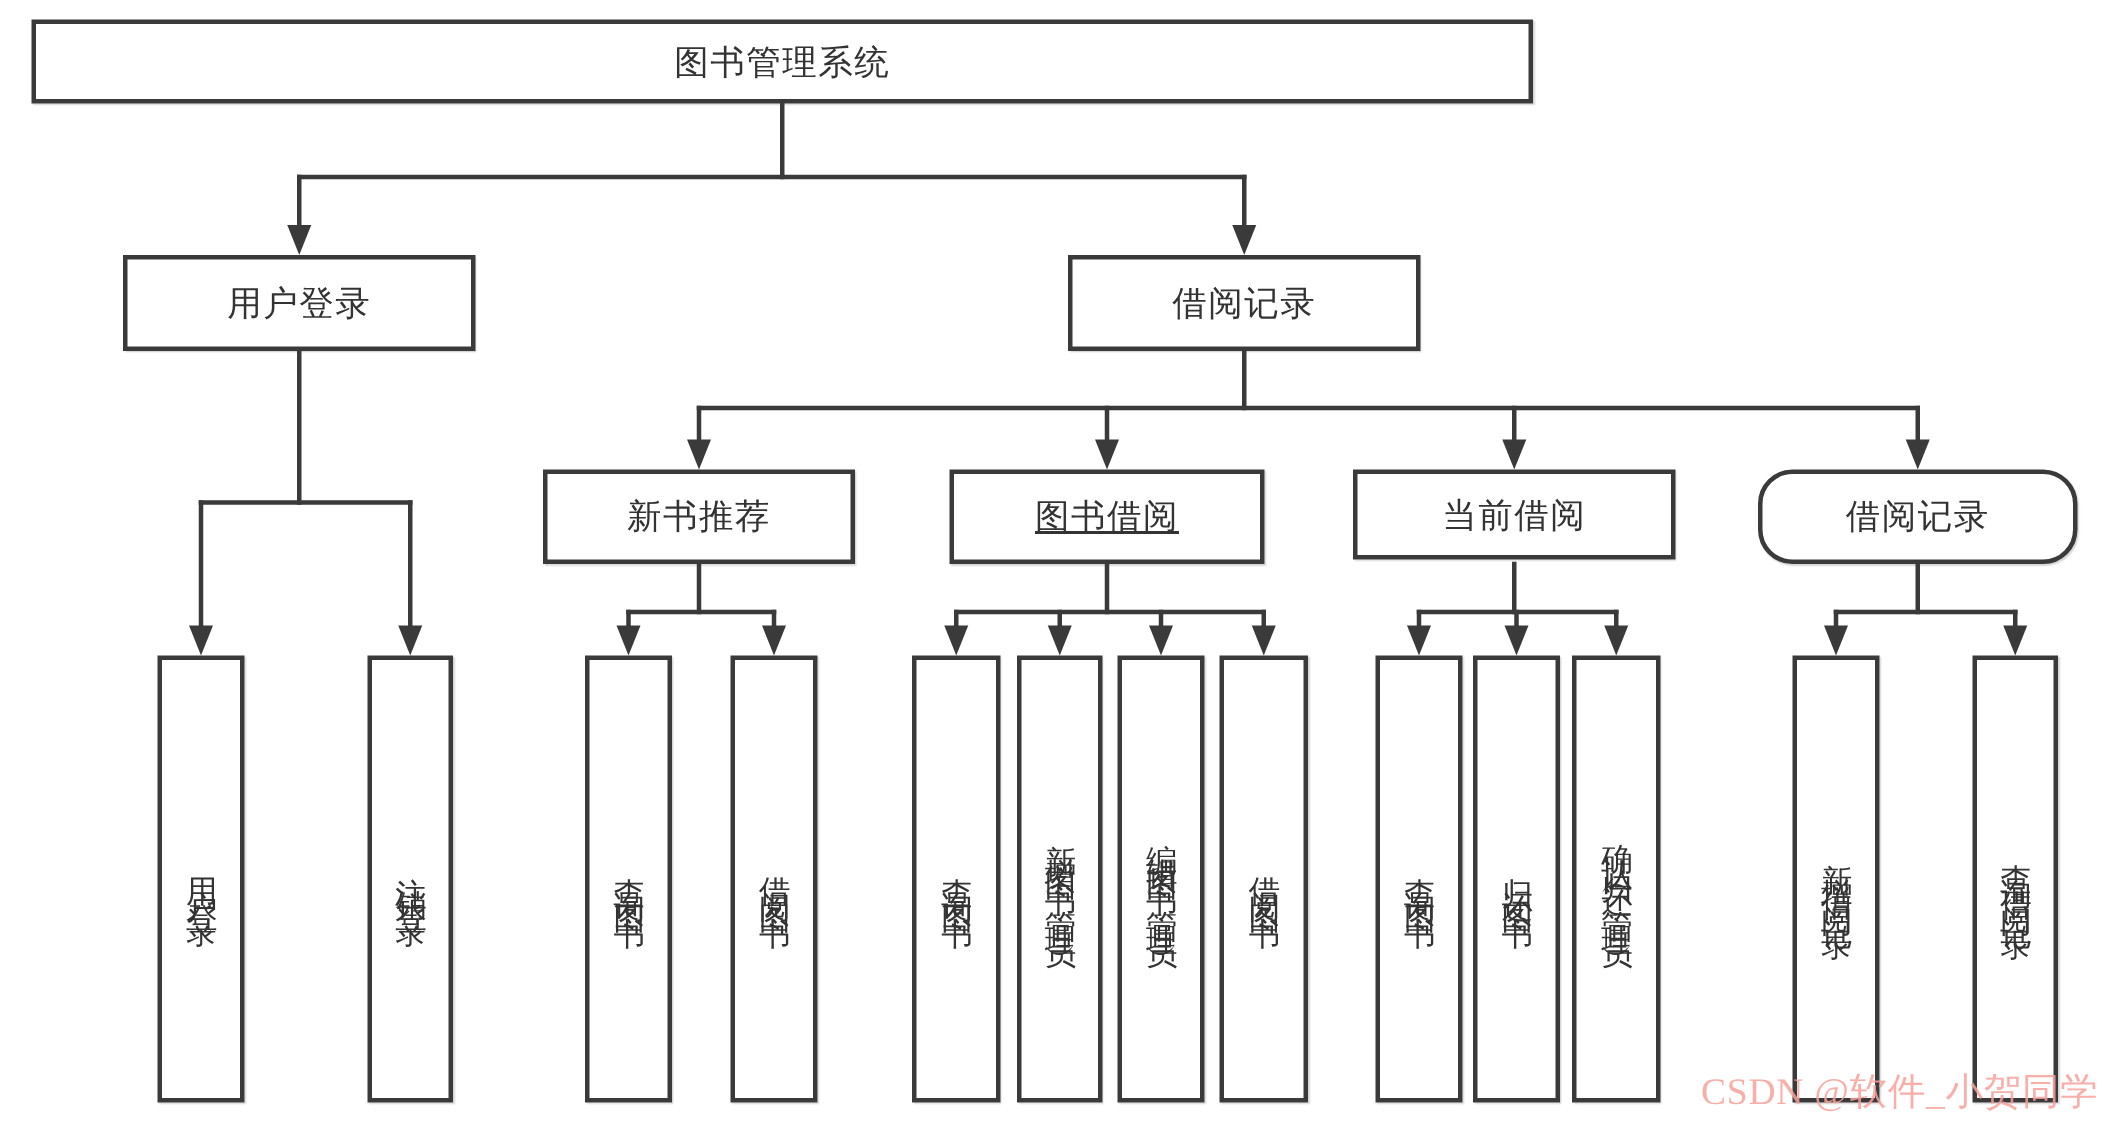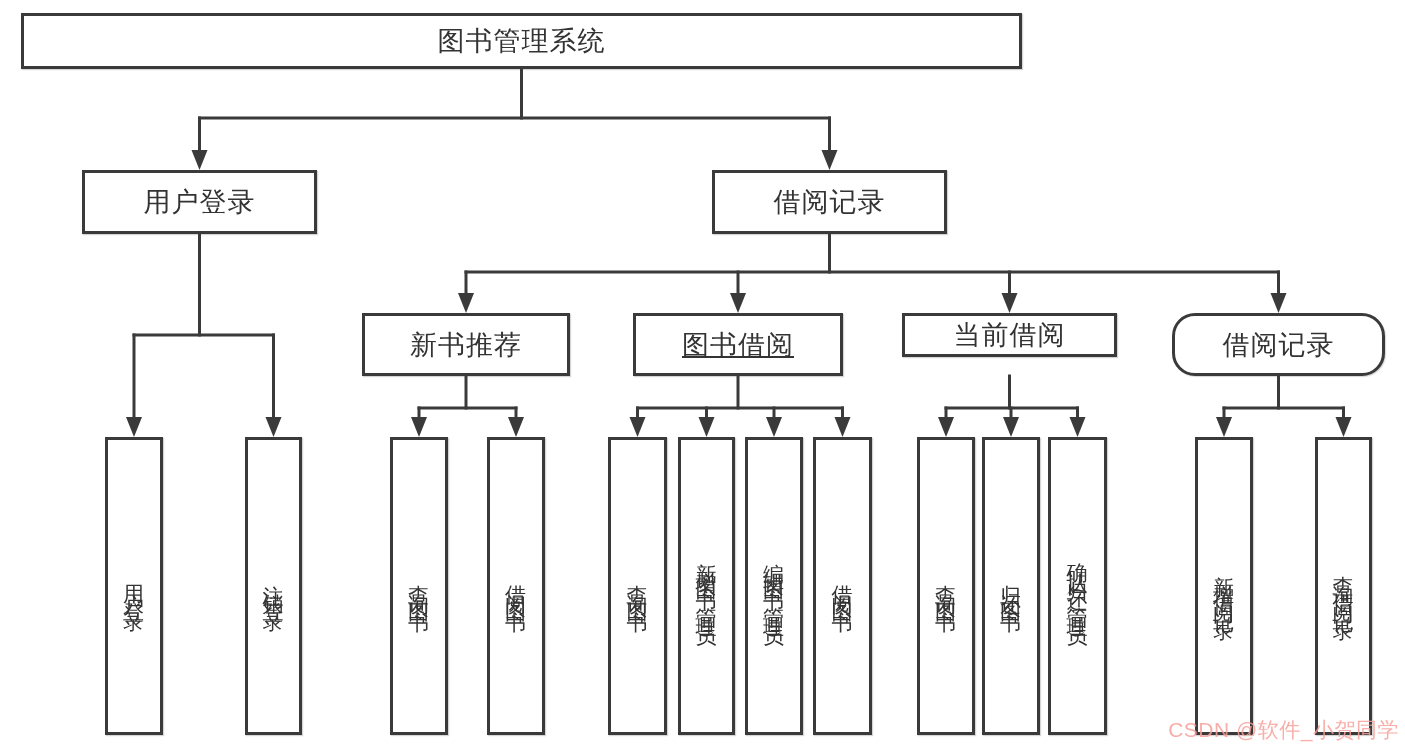--- a/index.html
+++ b/index.html
@@ -22,55 +22,56 @@
     pointer-events:none;
     color:var(--line);
     z-index:2;
   }
   .box{
     position:absolute;
     border:3px solid var(--line);
     background:#fff;
     display:flex;align-items:center;justify-content:center;
     color:var(--text);
-    font-size:27px;
+    font-size:23px;
     letter-spacing:1px;
     z-index:1;
     box-shadow:1px 1px 1px rgba(90,90,90,0.25);
   }
   .vbox{
     writing-mode:vertical-rl;
     text-orientation:mixed;
     letter-spacing:9px;
     line-height:1.0;
     font-size:21px;
   }
   .watermark{
     position:absolute;
     right:6px;bottom:3px;
-    font-size:21px;
+    font-size:25px;
     color:var(--wm);
     letter-spacing:0.5px;
     z-index:3;
     white-space:nowrap;
+    font-family:Liberation Serif, serif;
   }
 </style>
 </head>
 <body>
 
 <div class="canvas">
 
   <div class="box" style="left:21px;top:13px;width:1001px;height:56px;">图书管理系统</div>
 
   <div class="box" style="left:82px;top:170px;width:235px;height:64px;">用户登录</div>
   <div class="box" style="left:712px;top:170px;width:235px;height:64px;">借阅记录</div>
 
   <div class="box" style="left:362px;top:313px;width:208px;height:63px;">新书推荐</div>
   <div class="box" style="left:633px;top:313px;width:210px;height:63px;text-decoration:underline;">图书借阅</div>
-  <div class="box" style="left:902px;top:313px;width:215px;height:44px;">当前借阅</div>
+  <div class="box" style="left:902px;top:313px;width:215px;height:60px;">当前借阅</div>
   <div class="box" style="left:1172px;top:313px;width:213px;height:63px;border-radius:23px;">借阅记录</div>
 
   <div class="box vbox" style="left:105px;top:437px;width:58px;height:298px;">用户登录</div>
   <div class="box vbox" style="left:245px;top:437px;width:57px;height:298px;">注销登录</div>
 
   <div class="box vbox" style="left:390px;top:437px;width:58px;height:298px;">查询图书</div>
   <div class="box vbox" style="left:487px;top:437px;width:58px;height:298px;">借阅图书</div>
 
   <div class="box vbox" style="left:608px;top:437px;width:59px;height:298px;">查询图书</div>
   <div class="box vbox" style="left:678px;top:437px;width:57px;height:298px;">新增图书（管理员）</div>

